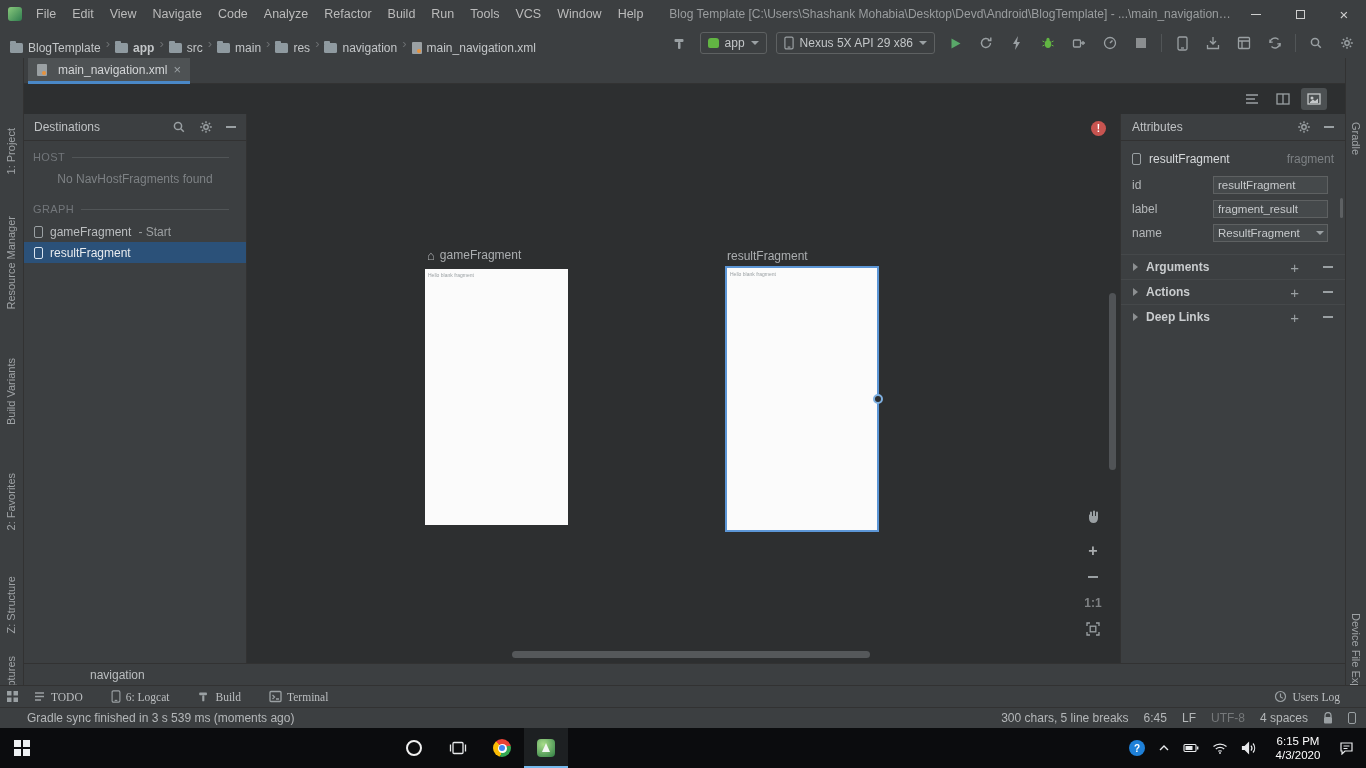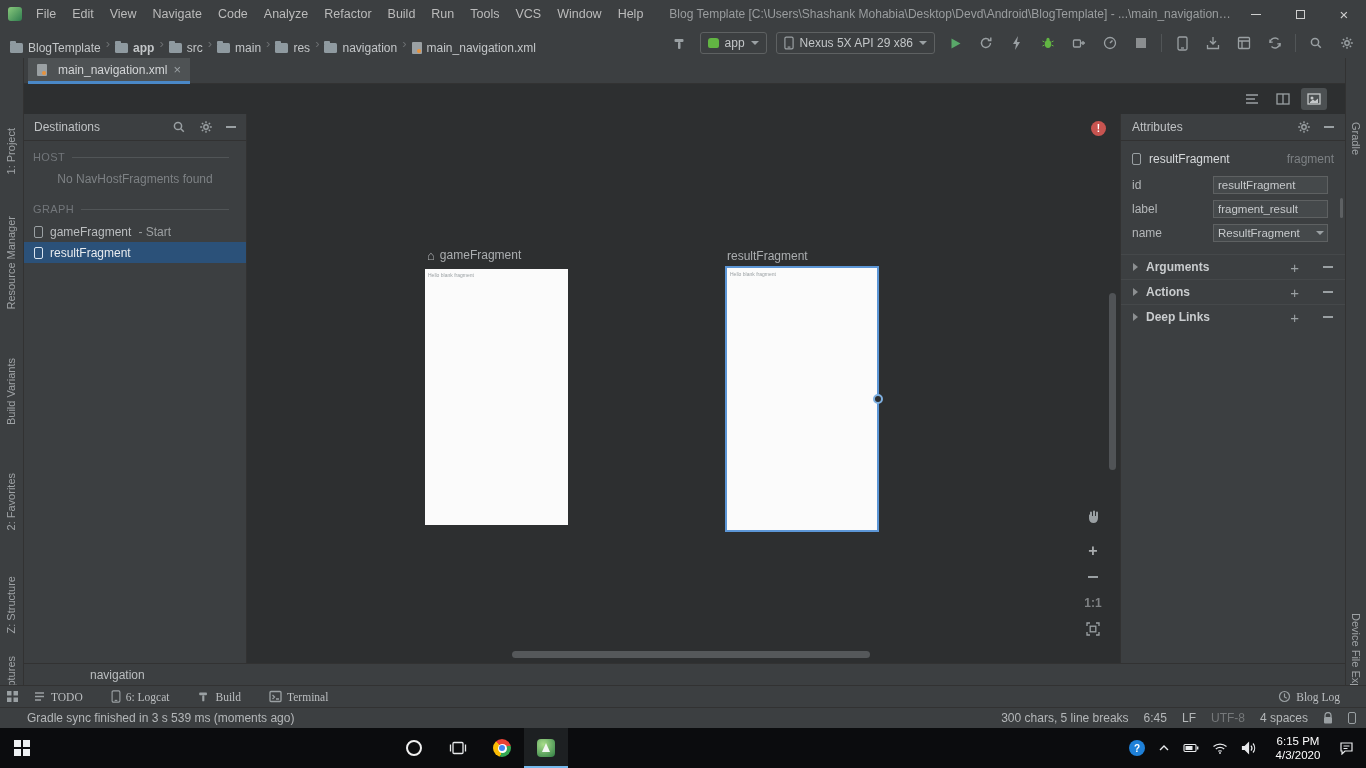--- a/index.html
+++ b/index.html
@@ -516,21 +516,21 @@
         <rect x="1" y="1.5" width="11" height="10" rx="1"></rect>
         <path d="M3.5 5l2 2-2 2M7 9h3"></path>
       </svg>
     <span>Terminal</span>
   </span>
   <span id="eventlog">
     <svg width="13" height="13" viewBox="0 0 13 13" fill="none" stroke="#9aa0a3" stroke-width="1.2">
         <circle cx="6.5" cy="6.5" r="5"></circle>
         <path d="M6.5 3.5V7l2.3 1.2"></path>
       </svg>
-    <span>Blog Log</span>
+    <span>Users Log</span>
   </span>
 </div>
 
 <div id="statusrow">
   <span class="left">Gradle sync finished in 3 s 539 ms (moments ago)</span>
   <span class="right">
     <span>300 chars, 5 line breaks</span>
     <span>6:45</span>
     <span>LF</span>
     <span class="dim2">UTF-8</span>

